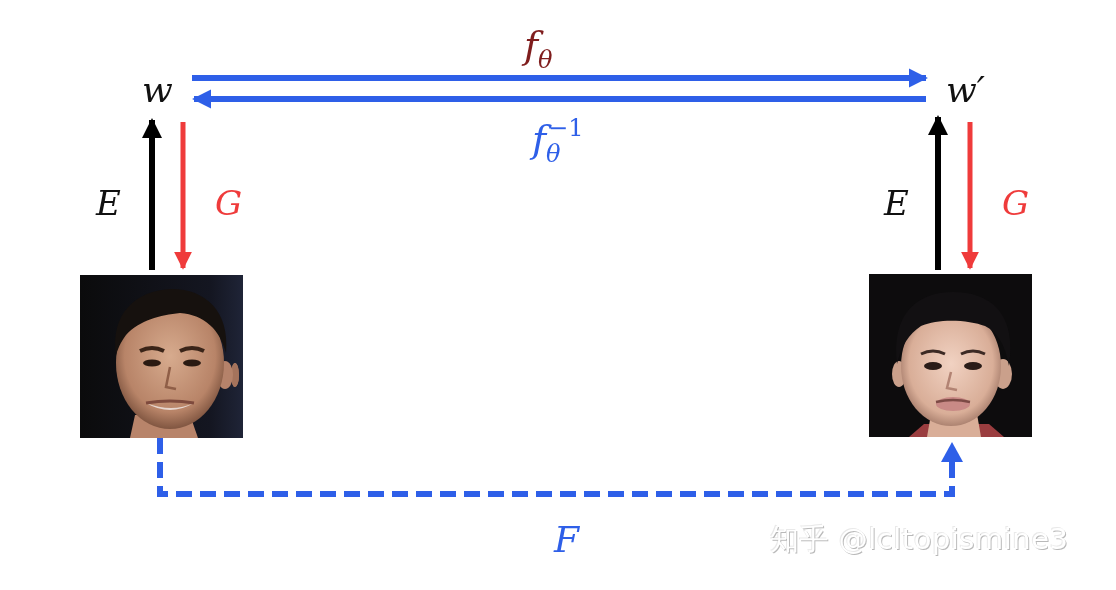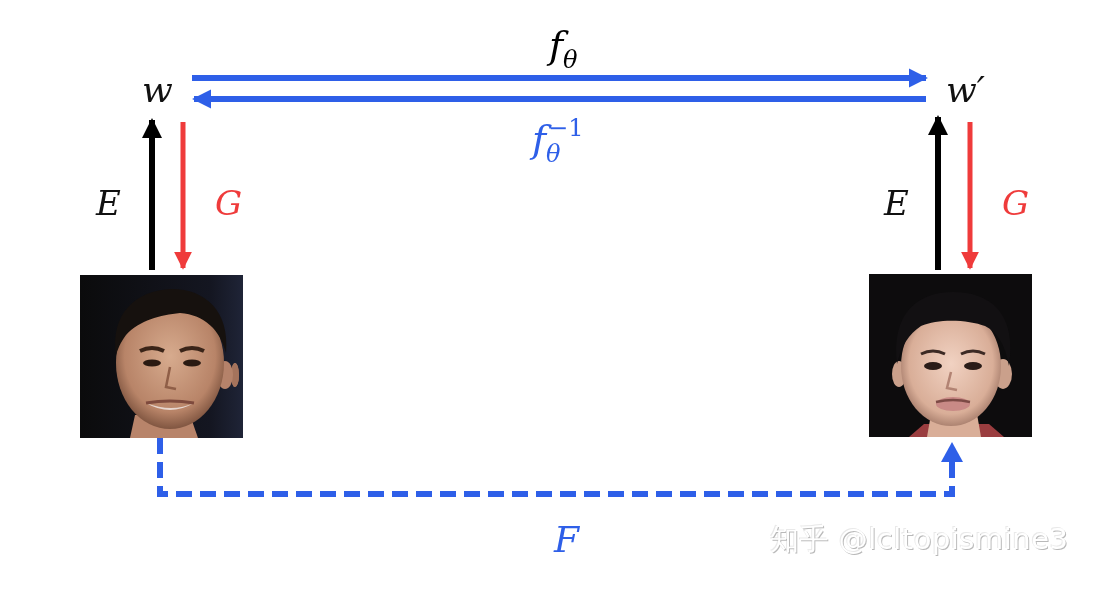--- a/index.html
+++ b/index.html
@@ -55,21 +55,21 @@
 
   <g>
     <polyline points="160,438 160,494 952,494 952,462" fill="none" stroke="#2e5fe8" stroke-width="6" stroke-dasharray="16,8"></polyline>
     <path d="M941,462 L952,442 L963,462 z" fill="#2e5fe8"></path>
   </g>
 </svg>
 
 <div class="lbl" style="left:142px; top:72px; font-size:36px; color:#111;">w</div>
 <div class="lbl" style="left:946px; top:72px; font-size:36px; color:#111;">w′</div>
 
-<div class="lbl" style="left:549px; top:26px; font-size:38px; color:#000000;">
+<div class="lbl" style="left:524px; top:26px; font-size:38px; color:#7f1d1d;">
   <span>f</span><span style="font-size:24px; position:relative; top:10px;">θ</span>
 </div>
 
 <div class="lbl" style="left:532px; top:120px; font-size:38px; color:#2e5fe8;">
   <span>f</span><span style="display:inline-block; position:relative; width:42px; height:38px; vertical-align:top;"><span style="position:absolute; left:0; top:22px; font-size:24px;">θ</span><span style="position:absolute; left:2px; top:-4px; font-size:24px; font-style:normal;">−1</span></span>
 </div>
 
 <div class="lbl" style="left:96px; top:186px; font-size:34px; color:#111;">E</div>
 <div class="lbl" style="left:215px; top:186px; font-size:34px; color:#ef3b3b;">G</div>
 <div class="lbl" style="left:884px; top:186px; font-size:34px; color:#111;">E</div>

